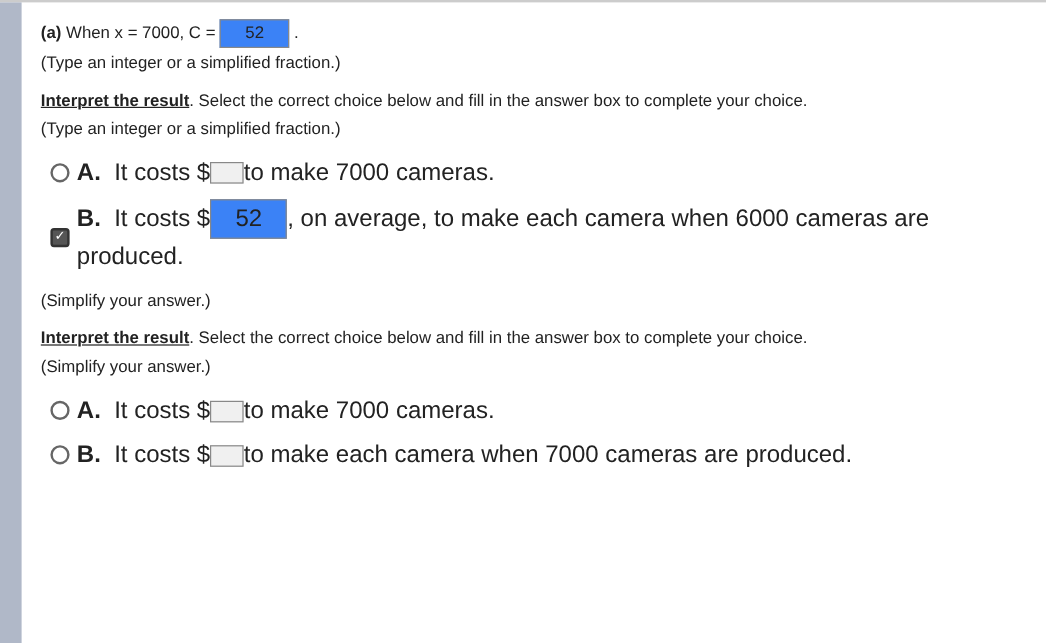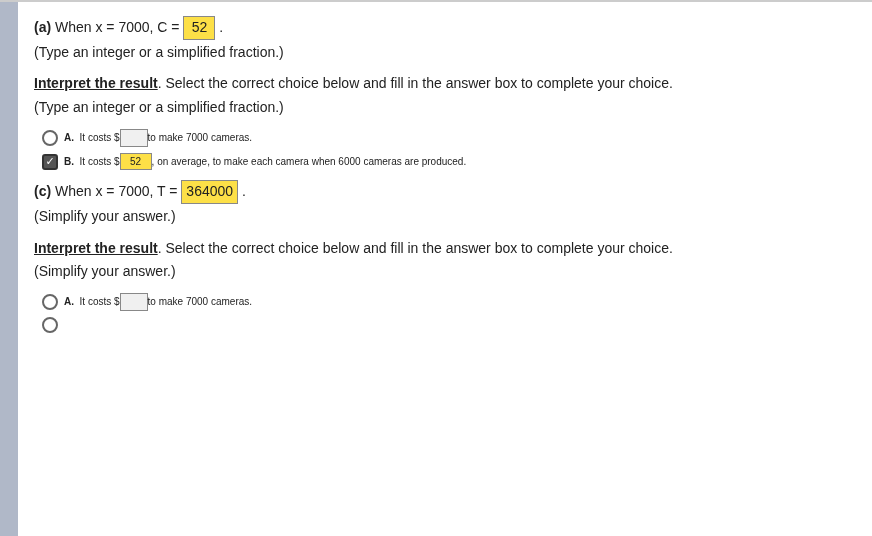--- a/index.html
+++ b/index.html
@@ -32,23 +32,23 @@
       padding: 14px 24px 14px 16px;
       flex: 1;
       line-height: 1.55;
     }
     .section {
       margin-bottom: 10px;
     }
     .inline-answer {
       display: inline-block;
       border: 1px solid #888;
-      background: #fde047;
+      background: #3b82f6;
       min-width: 32px;
-      padding: 0 4px;
+      padding: 0 20px;
       text-align: center;
       font-weight: normal;
     }
     .bold {
       font-weight: bold;
     }
     .choice-row {
       display: flex;
       align-items: center;
       margin: 6px 0 6px 8px;
@@ -85,21 +85,21 @@
     .checkbox-checked {
       background: #555;
       border-color: #333;
     }
     .checkmark {
       color: #fff;
       font-size: 11px;
       line-height: 1;
     }
     .choice-label {
-      font-size: 10px;
+      font-size: 20px;
     }
     .underline {
       text-decoration: underline;
       font-weight: bold;
     }
     .small-input {
       display: inline-block;
       border: 1px solid #888;
       background: #f0f0f0;
       min-width: 28px;
@@ -152,26 +152,20 @@
       <span class="choice-label">
         <span class="bold">B.</span>
         &nbsp;<span>It costs $</span><span class="inline-answer">52</span><span>, on average, to make each camera when 6000 cameras are produced.</span>
       </span>
     </div>
 
     <div class="section" style="margin-top:10px;">
     </div>
 
     <div class="section" style="margin-top:8px;">
-      <p>
-        <span class="bold">(c)</span>
-        <span> When x = 7000, T = </span>
-        <span class="inline-answer">364000</span>
-        .
-      </p>
       <p>(Simplify your answer.)</p>
     </div>
 
     <div class="section">
       <p>
         <span><span class="underline">Interpret the result</span>. Select the correct choice below and fill in the answer box to complete your choice.</span>
       </p>
       <p>(Simplify your answer.)</p>
     </div>
 
@@ -182,16 +176,20 @@
       <span class="choice-label">
         <span class="bold">A.</span>
         &nbsp;<span>It costs $</span><span class="small-input">&nbsp;</span><span>to make 7000 cameras.</span>
       </span>
     </div>
 
     <div class="choice-row">
       <div class="radio-outer">
         <div class="radio-inner"></div>
       </div>
+      <span class="choice-label">
+        <span class="bold">B.</span>
+        &nbsp;<span>It costs $</span><span class="small-input">&nbsp;</span><span>to make each camera when 7000 cameras are produced.</span>
+      </span>
     </div>
 
   </div>
 </div>
 
 </body></html>

